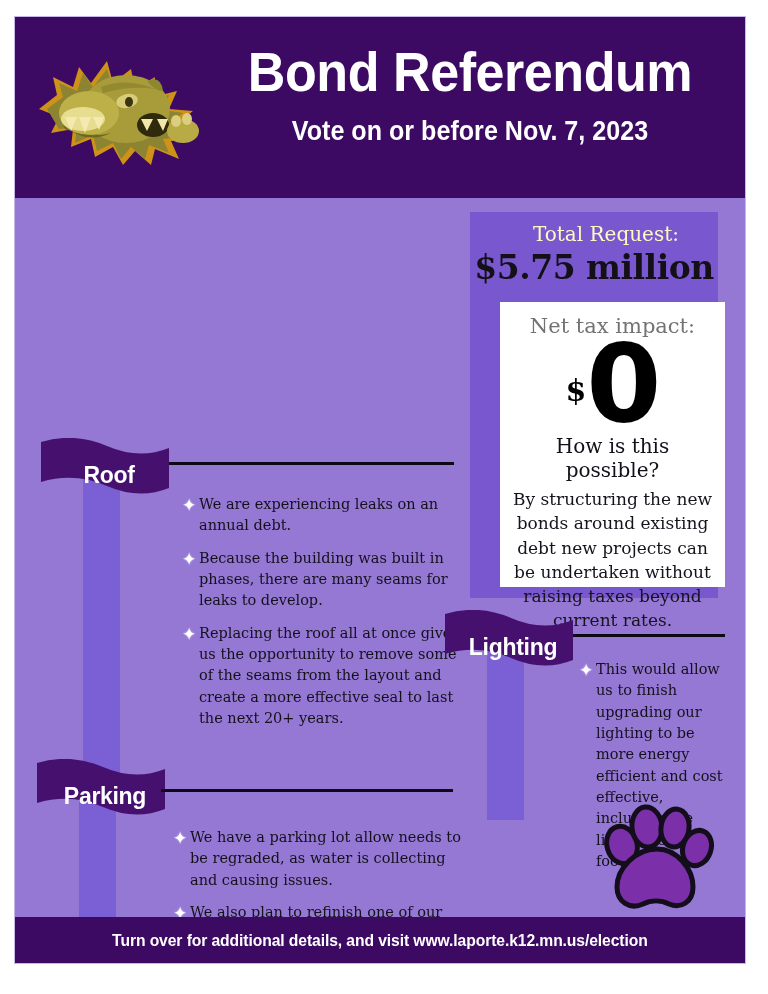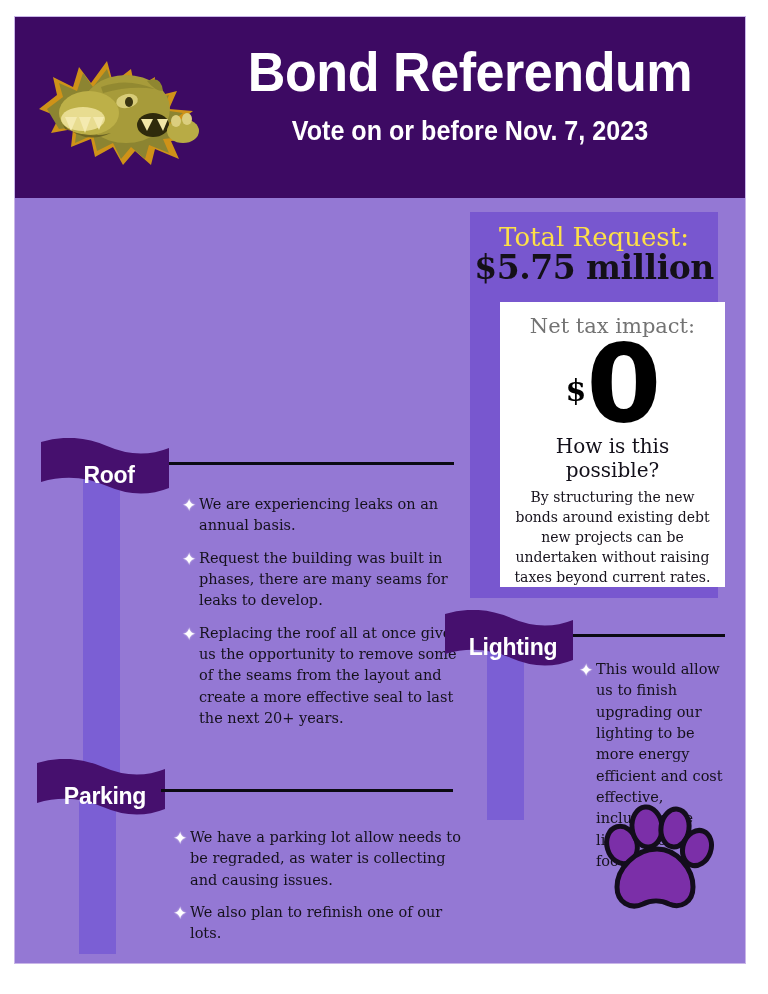--- a/index.html
+++ b/index.html
@@ -70,25 +70,25 @@
     letter-spacing: -0.2px;
   }
 
   
   .right-panel {
     position: absolute; left: 455px; top: 14px;
     width: 248px; height: 386px;
     background: #7857cf;
   }
   .total-label {
-    position: absolute; left: 0; top: 10px; width: 100%;
-    text-align: center;
-    font-family: "DejaVu Serif", serif;
-    font-size: 26px;
-    color: #fde047;
+    position: absolute; left: 12px; top: 10px; width: 100%;
+    text-align: center;
+    font-family: "DejaVu Serif", serif;
+    font-size: 20px;
+    color: #fef9c3;
   }
   .total-amount {
     position: absolute; left: 0; top: 36px; width: 100%;
     text-align: center;
     font-family: "DejaVu Serif", serif;
     font-size: 33px;
     font-weight: bold;
     color: #141018;
     letter-spacing: -0.5px;
   }
@@ -131,21 +131,21 @@
   }
   .how-label {
     text-align: center;
     font-family: "DejaVu Serif", serif;
     font-size: 20px;
     color: #13101a;
   }
   .how-body {
     text-align: center;
     font-family: "DejaVu Serif", serif;
-    font-size: 14px;
+    font-size: 17px;
     color: #17131d;
     line-height: 1.43;
     margin-top: 5px;
     padding: 0 2px;
   }
 
   
   .section { position: absolute; }
   .pole {
     position: absolute;
@@ -301,25 +301,25 @@
         <svg viewBox="0 0 128 72" width="128" height="72">
           <path d="M0 4 Q34 -6 66 8 Q98 22 128 10 L128 50 Q98 62 66 48 Q34 34 0 44 Z" fill="#46106e"></path>
         </svg>
       </div>
       <div class="flag-label">Roof</div>
       <div class="rule" style="left:128px; top:24px; width:285px;"></div>
 
       <div class="bullets" style="left:138px; top:56px; width:280px;">
         <div class="bullet">
           <span class="star">✦</span>
-          <span class="bullet-text">We are experiencing leaks on an annual basis.</span>
-        </div>
-        <div class="bullet">
-          <span class="star">✦</span>
-          <span class="bullet-text">Request the building was built in phases, there are many seams for leaks to  develop.</span>
+          <span class="bullet-text">We are experiencing leaks on an annual debt.</span>
+        </div>
+        <div class="bullet">
+          <span class="star">✦</span>
+          <span class="bullet-text">Because the building was built in phases, there are many seams for leaks to  develop.</span>
         </div>
         <div class="bullet">
           <span class="star">✦</span>
           <span class="bullet-text">Replacing the roof all at once gives us the opportunity to remove some of the seams from the layout and create a more effective seal to last the next 20+ years.</span>
         </div>
       </div>
     </div>
 
     <div class="section" style="left:430px; top:412px; width:290px;">
       <div class="pole" style="left:42px; top:40px; height:170px;"></div>
@@ -369,14 +369,17 @@
           <ellipse cx="90" cy="25" rx="14" ry="19" fill="#7b2fa8" transform="rotate(8 90 25)"></ellipse>
           <ellipse cx="112" cy="45" rx="14" ry="18" fill="#7b2fa8" transform="rotate(20 112 45)"></ellipse>
           <path d="M72 46 C92 46 108 66 108 84 C108 99 96 106 84 101
                    C76 97 66 97 58 101 C45 107 32 99 32 84 C32 66 50 46 72 46 Z" fill="#7b2fa8"></path>
         </g>
       </svg>
     </div>
 
   </div>
 
+  <div class="footer">
+    <div class="footer-text">Turn over for additional details, and visit www.laporte.k12.mn.us/election</div>
+  </div>
 
 </div>
 
 </body></html>

